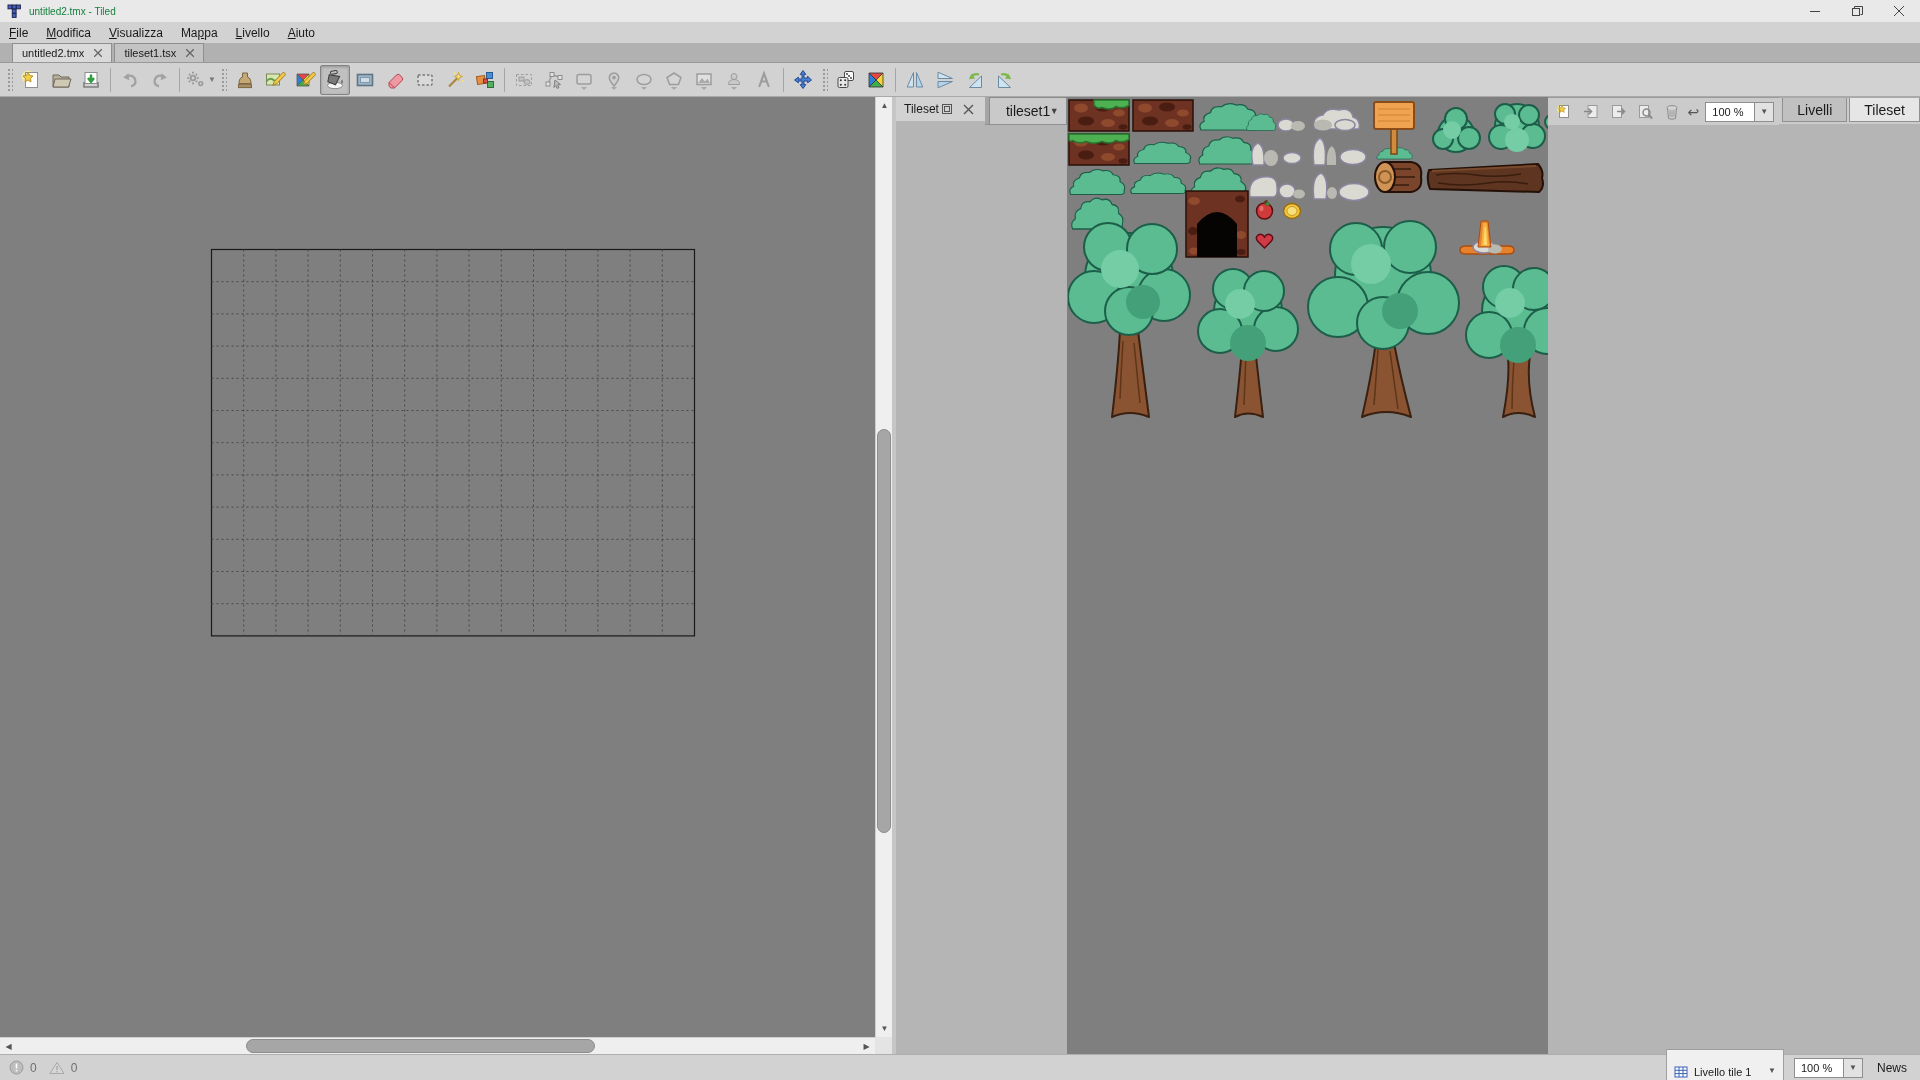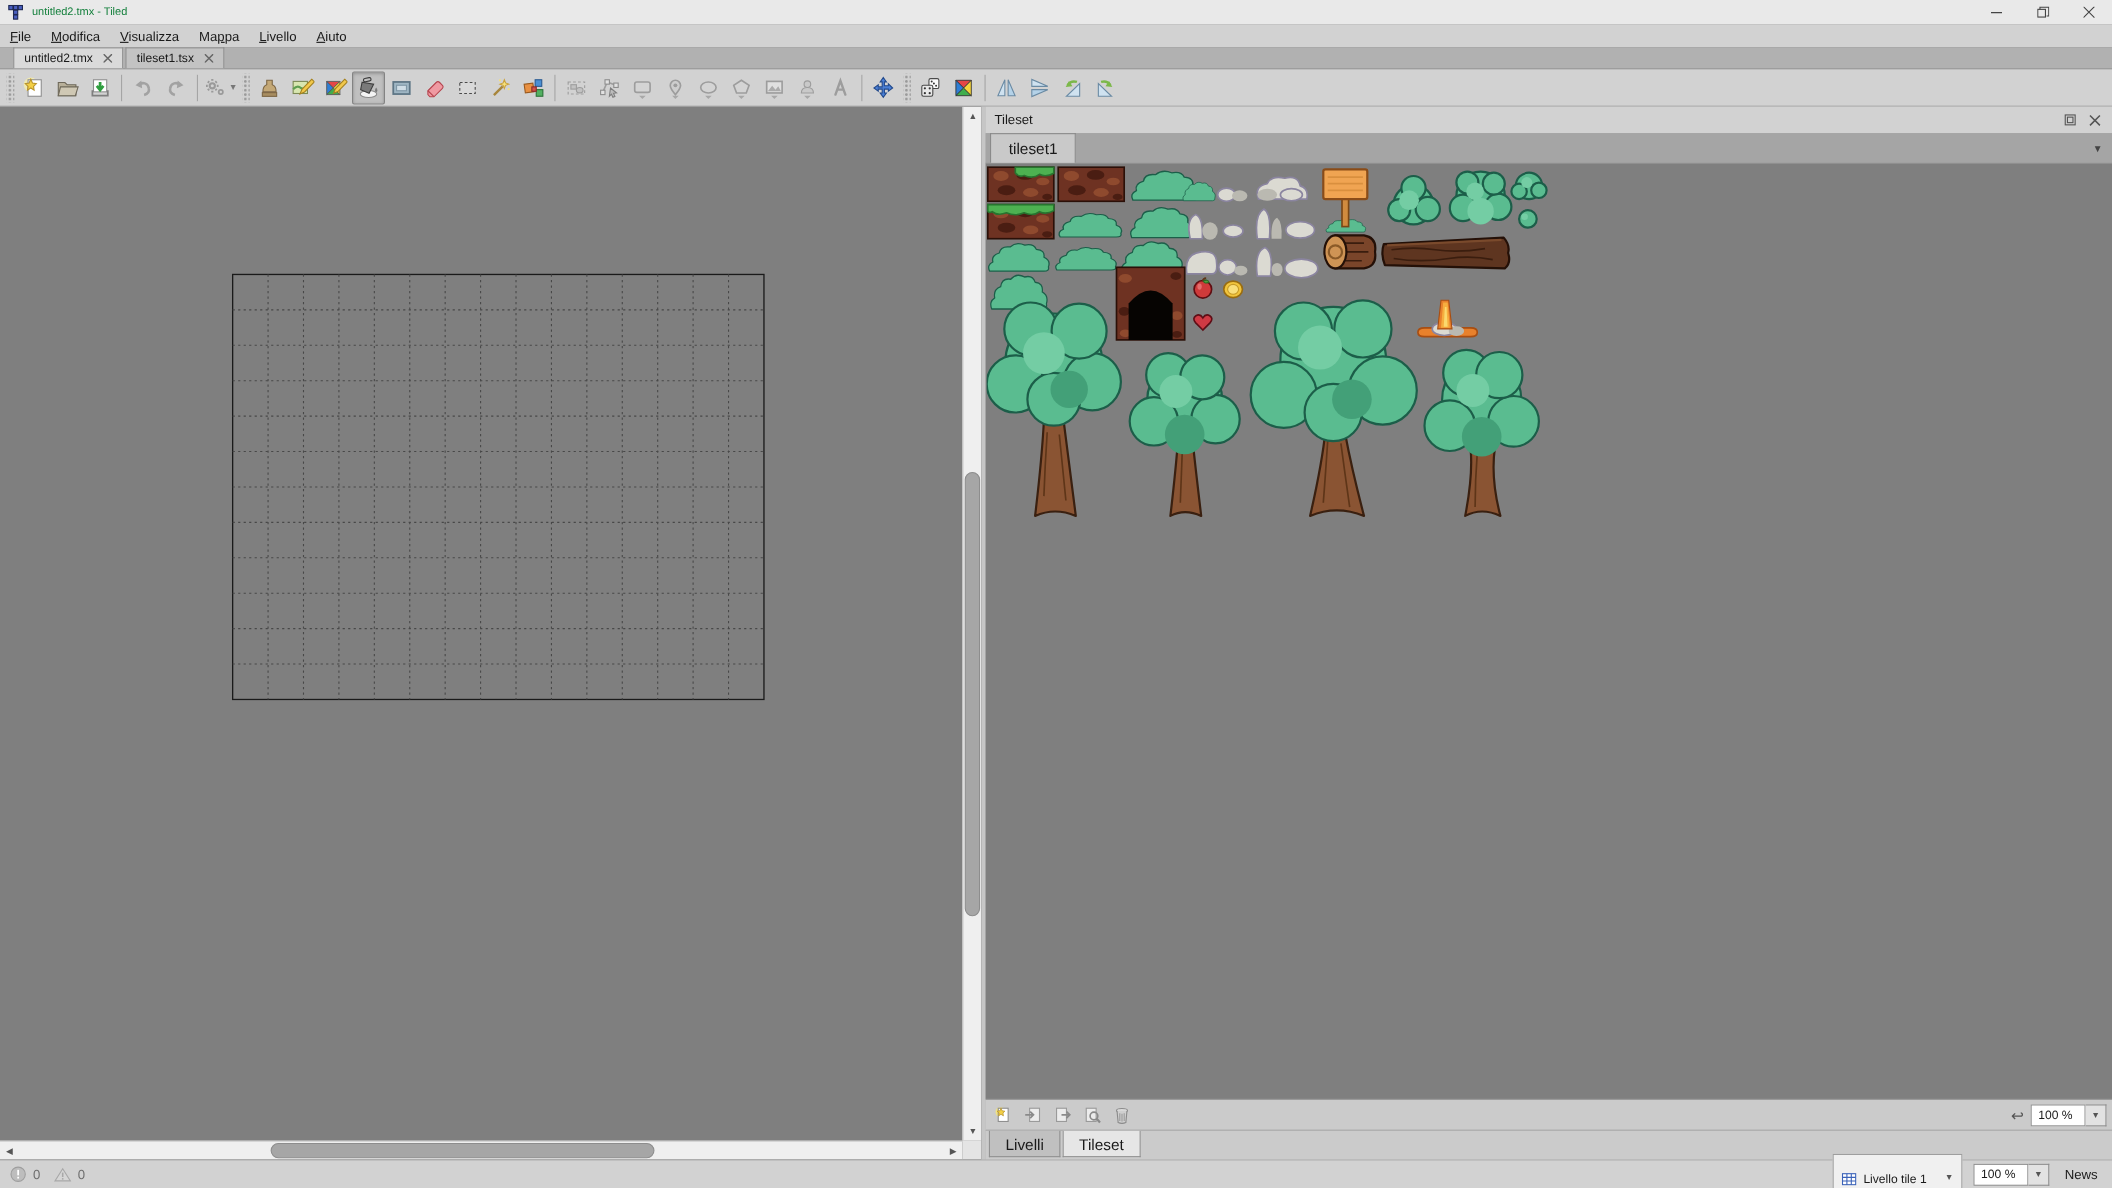--- a/index.html
+++ b/index.html
@@ -23,21 +23,21 @@
   .main{display:flex;height:957px}
   .maparea{flex:1;position:relative;background:#7f7f7f;overflow:hidden}
   #map-grid{position:absolute;left:210px;top:151px}
   #map-grid line{stroke:#484848;stroke-dasharray:2 3}
   .vsb{position:absolute;top:0;right:0;bottom:17px;width:17px;background:#efefef;border-left:1px solid #cfcfcf}
   .hsb{position:absolute;left:0;right:17px;bottom:0;height:17px;background:#efefef;border-top:1px solid #cfcfcf}
   .vthumb{position:absolute;left:1px;right:1px;top:332px;height:404px;background:#a6a6a6;border:1px solid #8d8d8d;border-radius:8px}
   .hthumb{position:absolute;top:1px;bottom:1px;left:246px;width:349px;background:#a6a6a6;border:1px solid #8d8d8d;border-radius:8px}
   .sbarr{position:absolute;width:17px;height:17px;display:flex;align-items:center;justify-content:center;color:#555;font-size:8px}
   .sbcorner{position:absolute;right:0;bottom:0;width:17px;height:17px;background:#e4e4e4}
-  .dock{width:1028px;border-left:4px solid #c6c6c6;display:flex;flex-direction:column;background:#b5b5b5}
+  .dock{width:1028px;border-left:4px solid #c6c6c6;display:flex;background:#b5b5b5}
   .docktitle{height:24px;background:#d2d2d2;display:flex;align-items:center;padding:0 8px;font-size:12px}
   .dock-title-btns{margin-left:auto;display:flex;gap:6px}
   .dockbtn{width:16px;height:16px;display:flex;align-items:center;justify-content:center}
   .tabstrip{height:28px;background:#a5a5a5;display:flex;align-items:flex-end;padding-left:4px;border-bottom:1px solid #8f8f8f;position:relative}
   .ttab{height:27px;display:flex;align-items:center;padding:0 16px;font-size:14px;background:#c9c9c9;border:1px solid #8a8a8a;border-bottom:none}
   .tstrip-dd{position:absolute;right:3px;top:4px;width:20px;height:20px;display:flex;align-items:center;justify-content:center;color:#444;font-size:9px}
   .dockcontent{flex:1;position:relative;background:#7f7f7f;overflow:hidden}
   .tileset-svg{position:absolute;left:1px;top:2px}
   .docktools{height:28px;background:#cbcbcb;border-top:1px solid #9a9a9a;display:flex;align-items:center;gap:5px;padding:0 5px}
   .dbtn{width:22px;height:22px;display:flex;align-items:center;justify-content:center}

